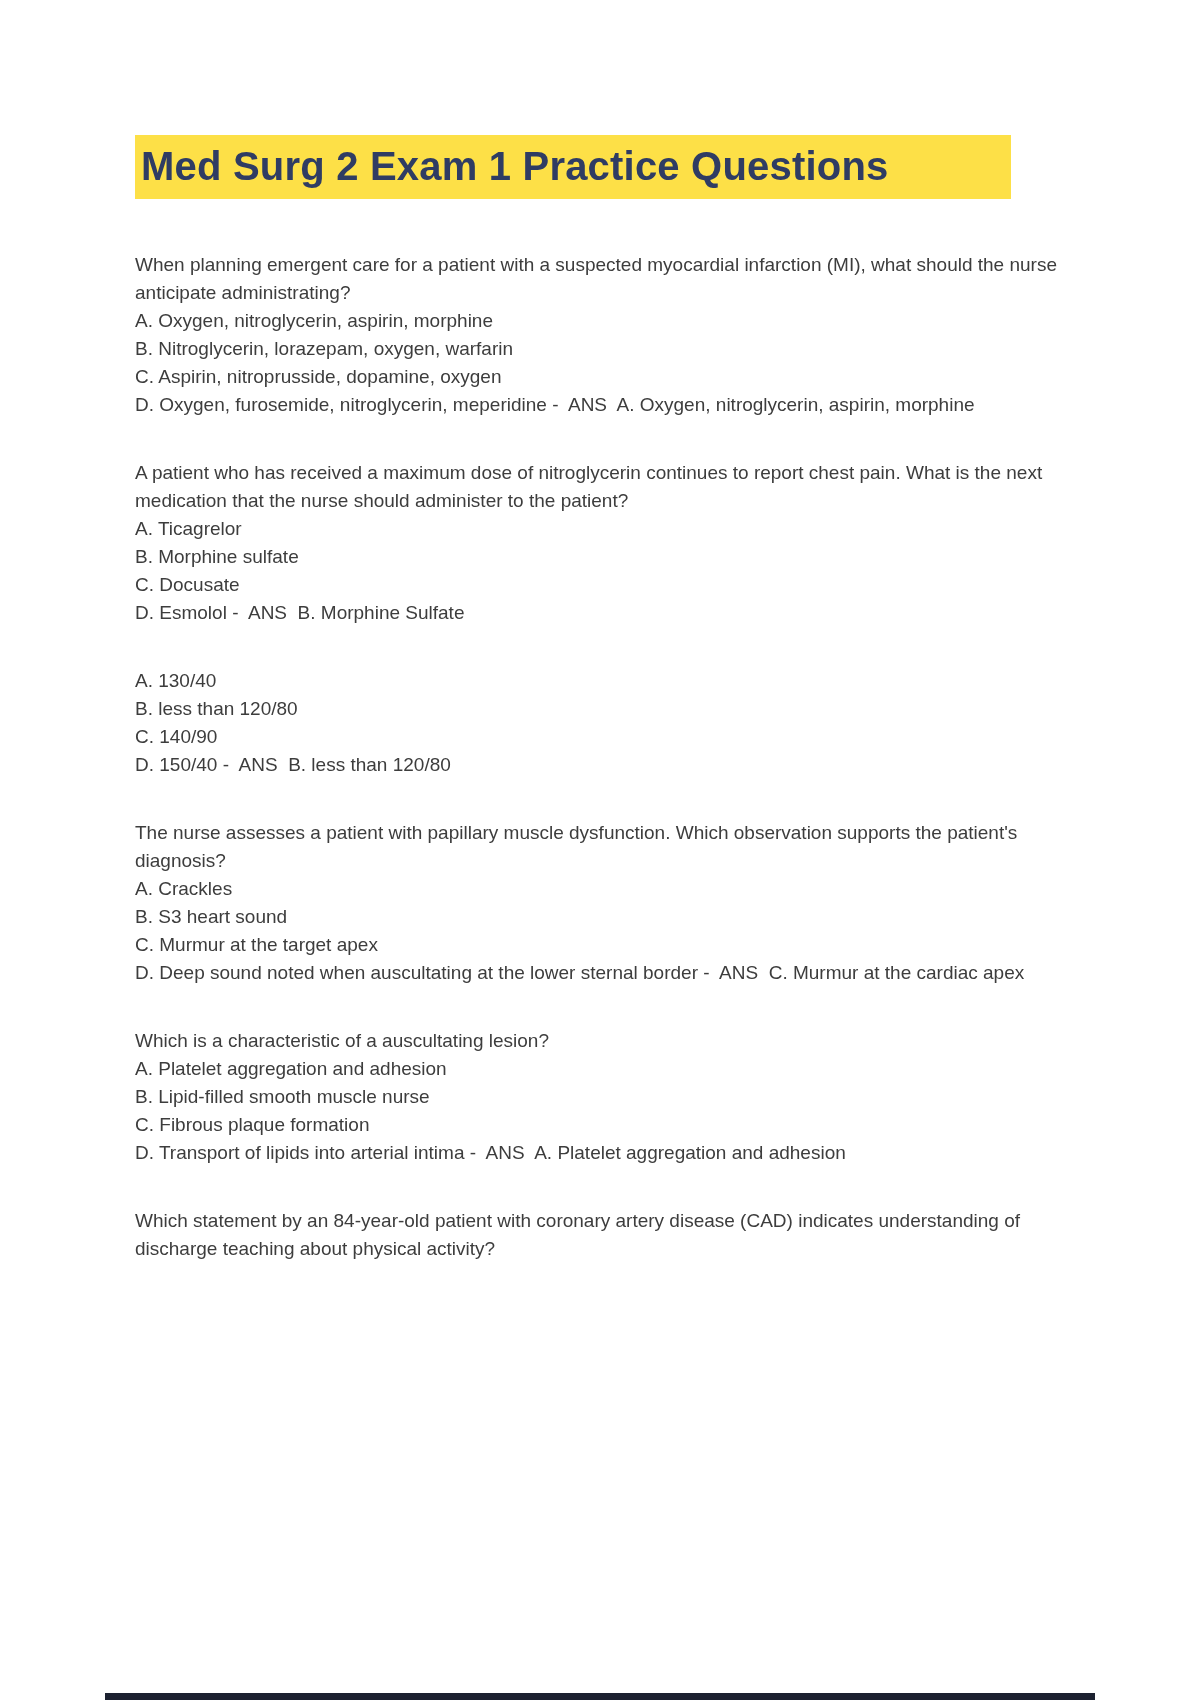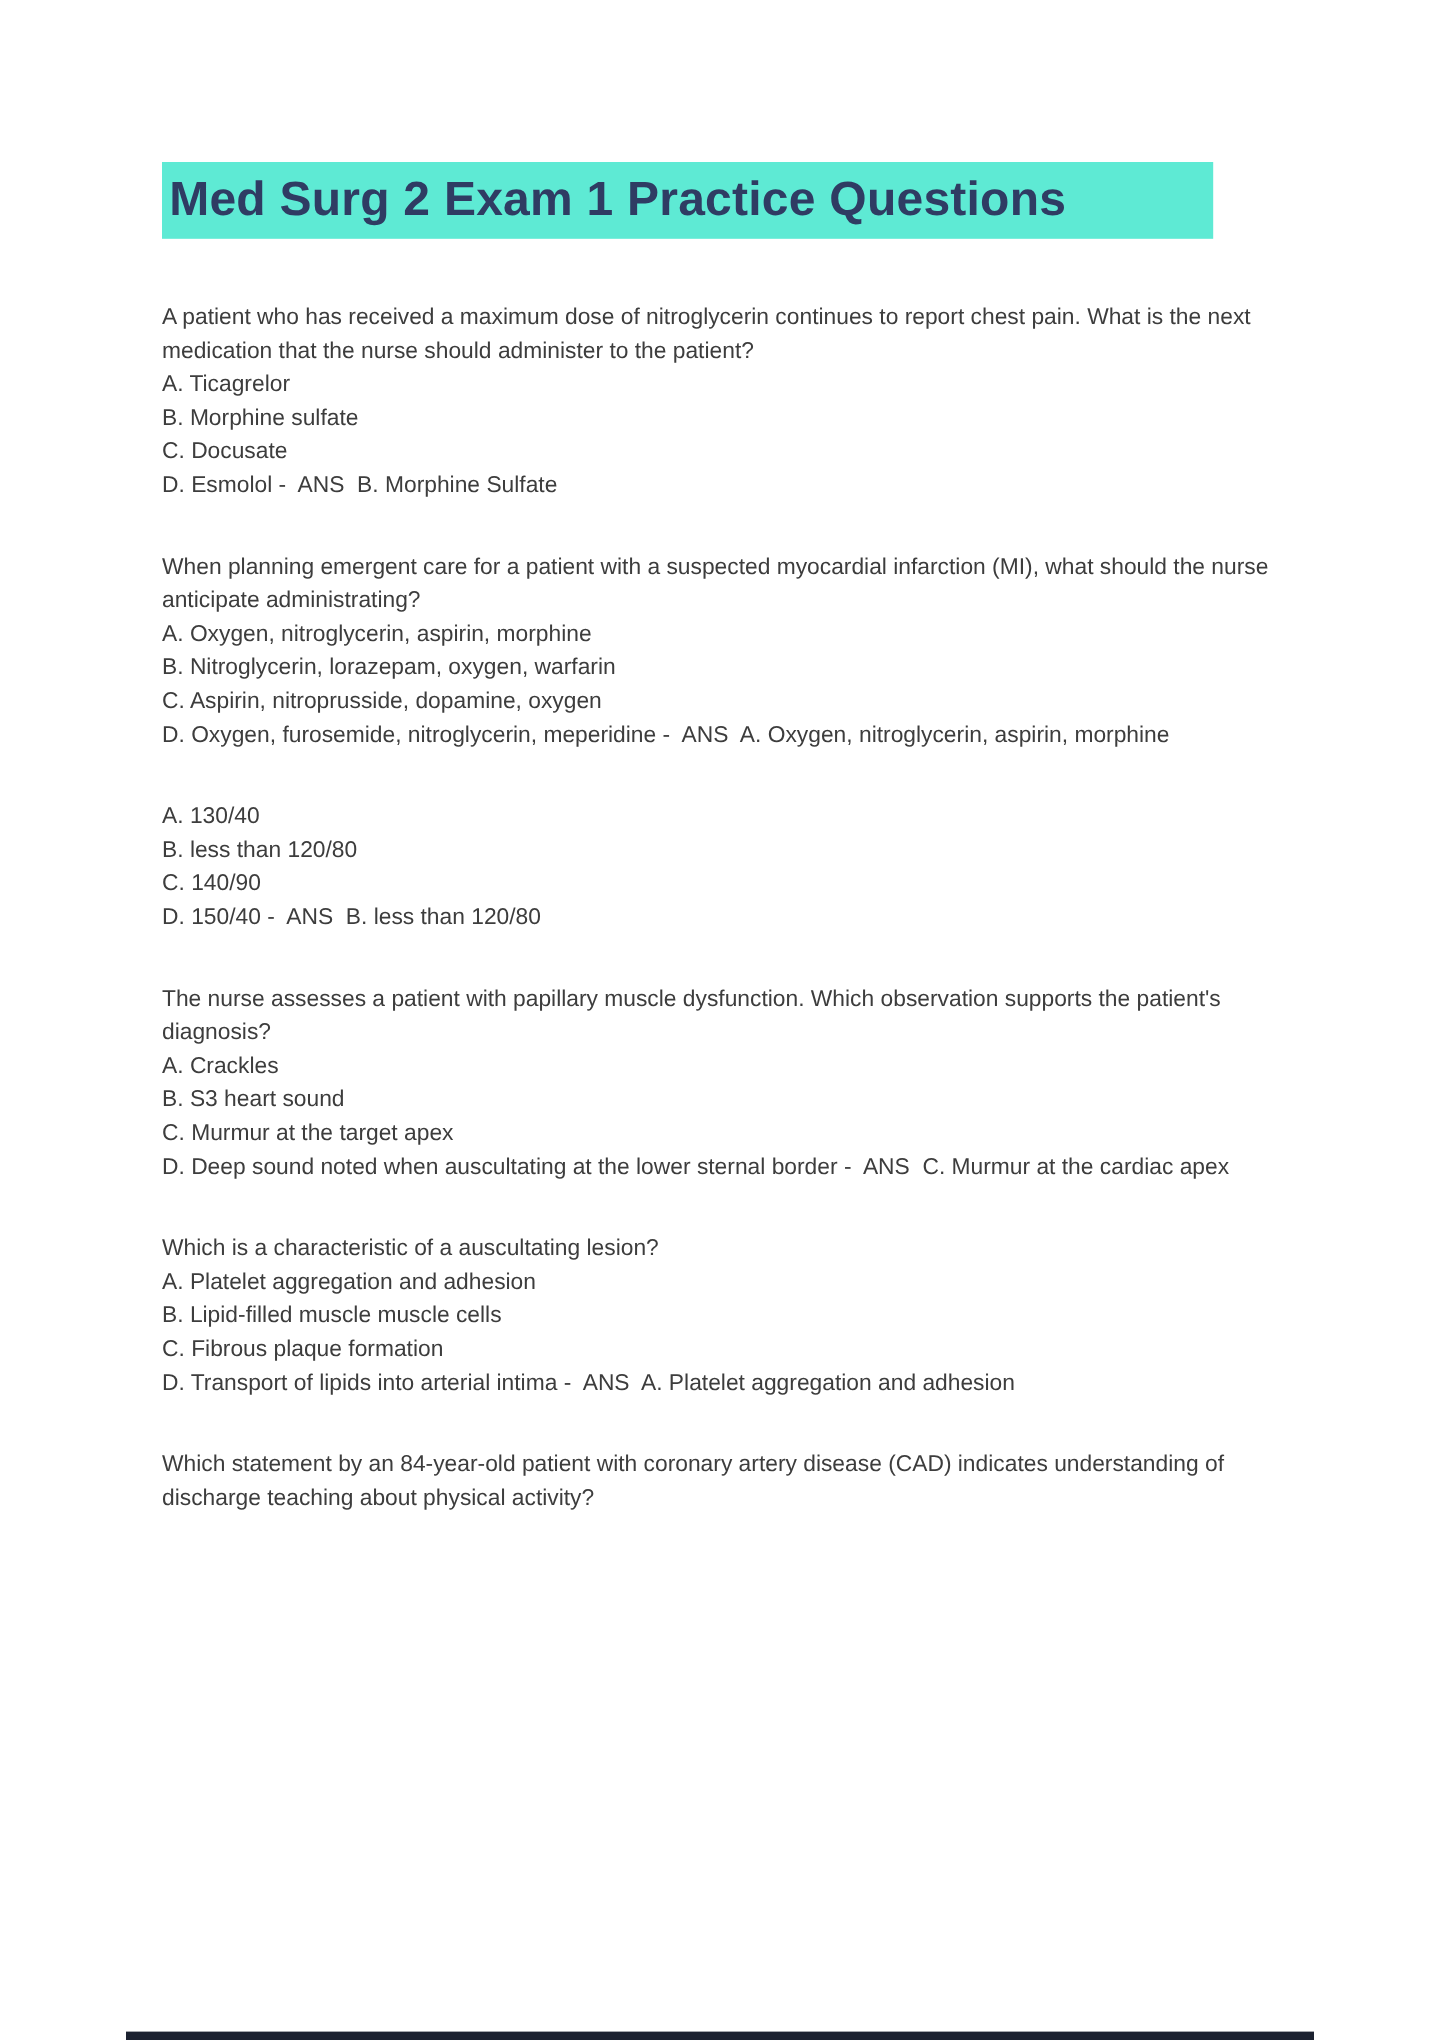--- a/index.html
+++ b/index.html
@@ -13,21 +13,21 @@
     position: relative;
     overflow: hidden;
     font-family: "Liberation Sans", sans-serif;
     color: #3d3d3d;
   }
   .page {
     padding: 135px 133px 0 135px;
   }
   .title {
     margin: 0 0 52px 0;
-    background: #5eead4;
+    background: #fde047;
     color: #2f3c63;
     font-size: 40px;
     font-weight: 700;
     line-height: 1.1;
     padding: 9px 10px 11px 6px;
     width: 860px;
     letter-spacing: 0.2px;
   }
   .question {
     margin: 0 0 40px 0;
@@ -48,54 +48,54 @@
   }
 </style>
 </head>
 <body>
 
 <div class="page">
 
   <h1 class="title">Med Surg 2 Exam 1 Practice Questions</h1>
 
   <section class="question">
+    <p class="q-text">When planning emergent care for a patient with a suspected myocardial infarction (MI), what should the nurse anticipate administrating?</p>
+    <p class="option">A. Oxygen, nitroglycerin, aspirin, morphine</p>
+    <p class="option">B. Nitroglycerin, lorazepam, oxygen, warfarin</p>
+    <p class="option">C. Aspirin, nitroprusside, dopamine, oxygen</p>
+    <p class="option">D. Oxygen, furosemide, nitroglycerin, meperidine -  ANS  A. Oxygen, nitroglycerin, aspirin, morphine</p>
+  </section>
+
+  <section class="question">
     <p class="q-text">A patient who has received a maximum dose of nitroglycerin continues to report chest pain. What is the next medication that the nurse should administer to the patient?</p>
     <p class="option">A. Ticagrelor</p>
     <p class="option">B. Morphine sulfate</p>
     <p class="option">C. Docusate</p>
     <p class="option">D. Esmolol -  ANS  B. Morphine Sulfate</p>
-  </section>
-
-  <section class="question">
-    <p class="q-text">When planning emergent care for a patient with a suspected myocardial infarction (MI), what should the nurse anticipate administrating?</p>
-    <p class="option">A. Oxygen, nitroglycerin, aspirin, morphine</p>
-    <p class="option">B. Nitroglycerin, lorazepam, oxygen, warfarin</p>
-    <p class="option">C. Aspirin, nitroprusside, dopamine, oxygen</p>
-    <p class="option">D. Oxygen, furosemide, nitroglycerin, meperidine -  ANS  A. Oxygen, nitroglycerin, aspirin, morphine</p>
   </section>
 
   <section class="question">
     <p class="option">A. 130/40</p>
     <p class="option">B. less than 120/80</p>
     <p class="option">C. 140/90</p>
     <p class="option">D. 150/40 -  ANS  B. less than 120/80</p>
   </section>
 
   <section class="question">
     <p class="q-text">The nurse assesses a patient with papillary muscle dysfunction. Which observation supports the patient's diagnosis?</p>
     <p class="option">A. Crackles</p>
     <p class="option">B. S3 heart sound</p>
     <p class="option">C. Murmur at the target apex</p>
     <p class="option">D. Deep sound noted when auscultating at the lower sternal border -  ANS  C. Murmur at the cardiac apex</p>
   </section>
 
   <section class="question">
     <p class="q-text">Which is a characteristic of a auscultating lesion?</p>
     <p class="option">A. Platelet aggregation and adhesion</p>
-    <p class="option">B. Lipid-filled muscle muscle cells</p>
+    <p class="option">B. Lipid-filled smooth muscle nurse</p>
     <p class="option">C. Fibrous plaque formation</p>
     <p class="option">D. Transport of lipids into arterial intima -  ANS  A. Platelet aggregation and adhesion</p>
   </section>
 
   <section class="question">
     <p class="q-text">Which statement by an 84-year-old patient with coronary artery disease (CAD) indicates understanding of discharge teaching about physical activity?</p>
   </section>
 
 </div>
 

